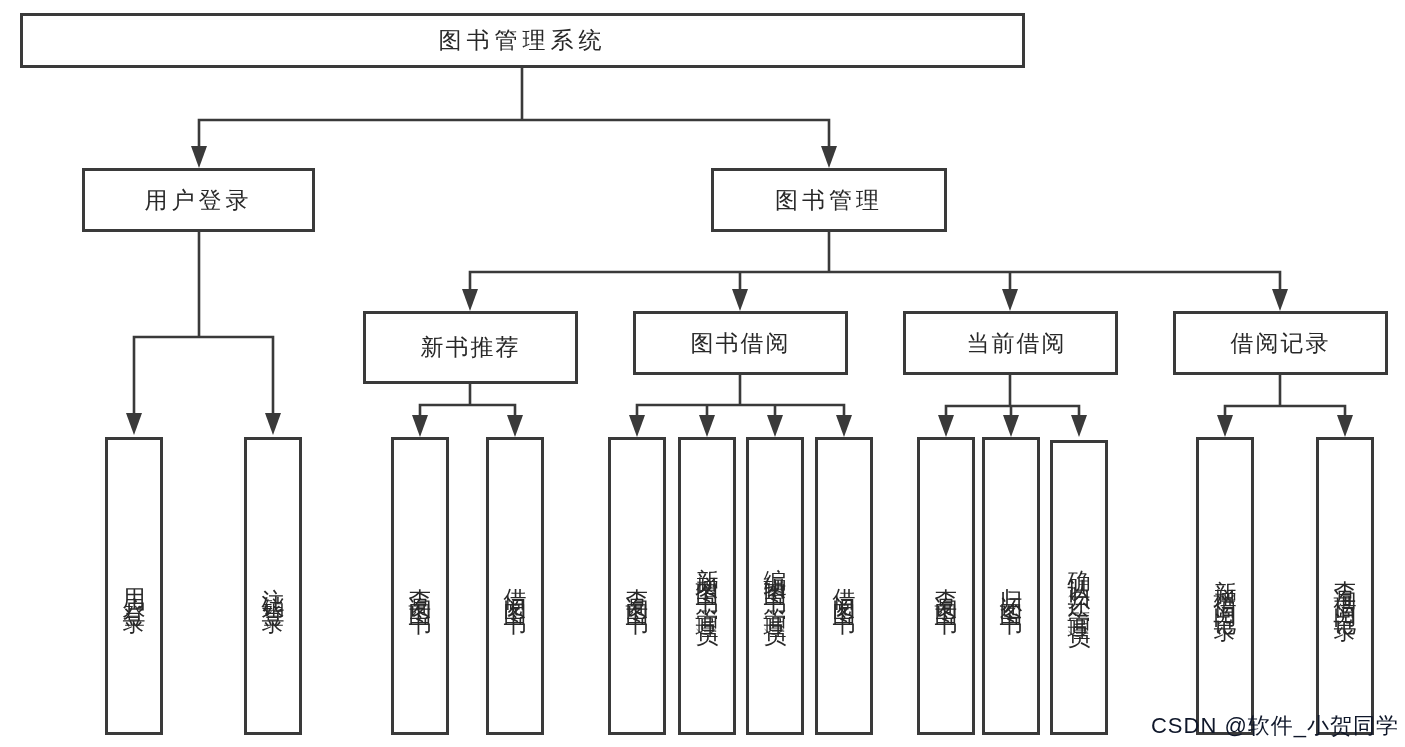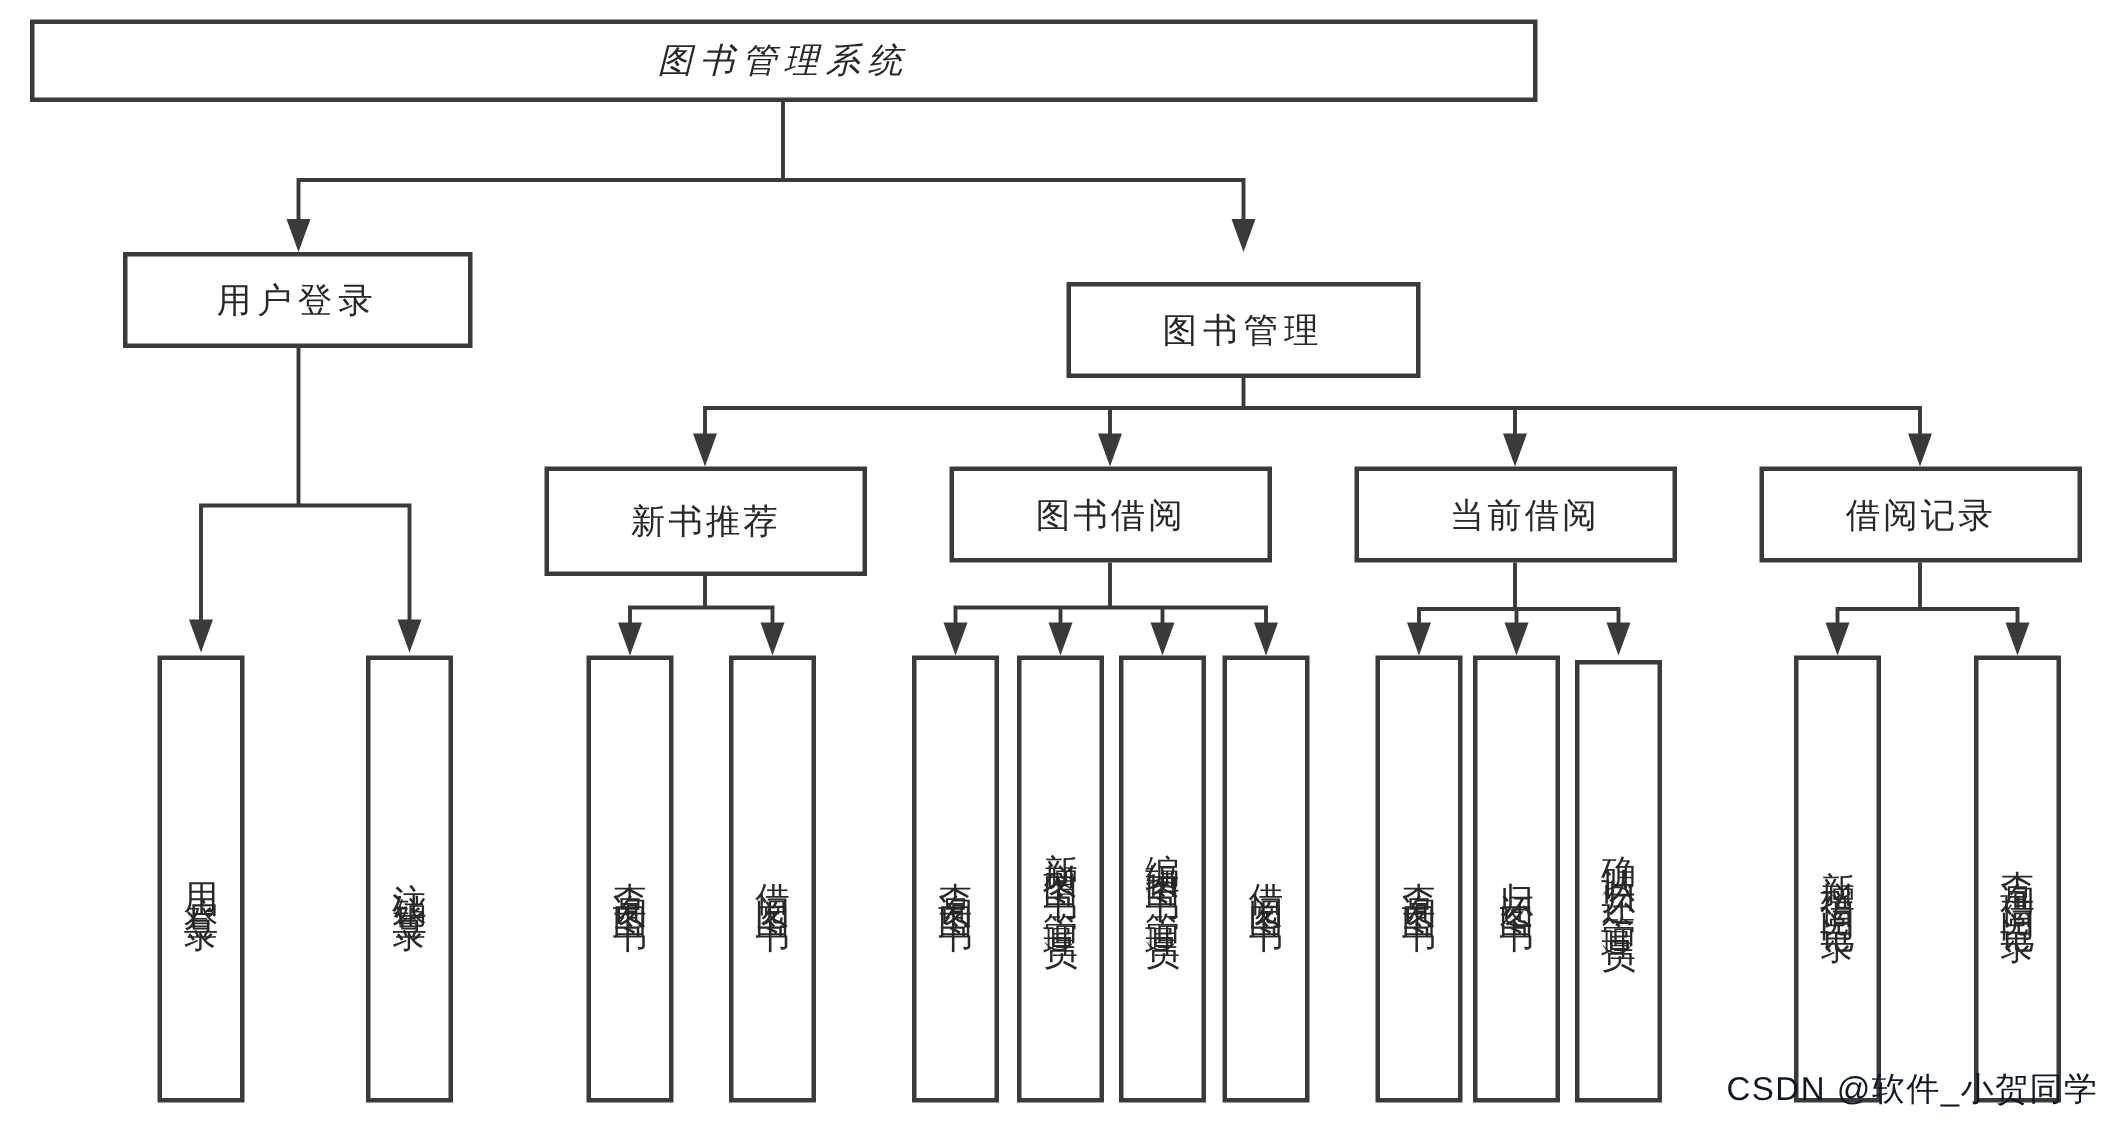--- a/index.html
+++ b/index.html
@@ -84,28 +84,28 @@
       <use href="#arrow" x="775" y="437"></use>
       <use href="#arrow" x="844" y="437"></use>
       <use href="#arrow" x="946" y="437"></use>
       <use href="#arrow" x="1011" y="437"></use>
       <use href="#arrow" x="1079" y="437"></use>
       <use href="#arrow" x="1225" y="437"></use>
       <use href="#arrow" x="1345" y="437"></use>
     </g>
   </svg>
 
-  <div class="box root" style="left:20px; top:13px; width:1005px; height:55px;font-style:italic;">
+  <div class="box root" style="left:20px; top:13px; width:1005px; height:55px;">
     <span class="h-label">图书管理系统</span>
   </div>
 
   <div class="box lvl2" style="left:82px; top:168px; width:233px; height:64px;">
     <span class="h-label">用户登录</span>
   </div>
-  <div class="box lvl2" style="left:711px; top:168px; width:236px; height:64px;margin-top:20px;">
+  <div class="box lvl2" style="left:711px; top:168px; width:236px; height:64px;">
     <span class="h-label">图书管理</span>
   </div>
 
   <div class="box lvl3" style="left:363px; top:311px; width:215px; height:73px;">
     <span class="h-label">新书推荐</span>
   </div>
   <div class="box lvl3" style="left:633px; top:311px; width:215px; height:64px;">
     <span class="h-label">图书借阅</span>
   </div>
   <div class="box lvl3" style="left:903px; top:311px; width:215px; height:64px;padding-left:12px;">

